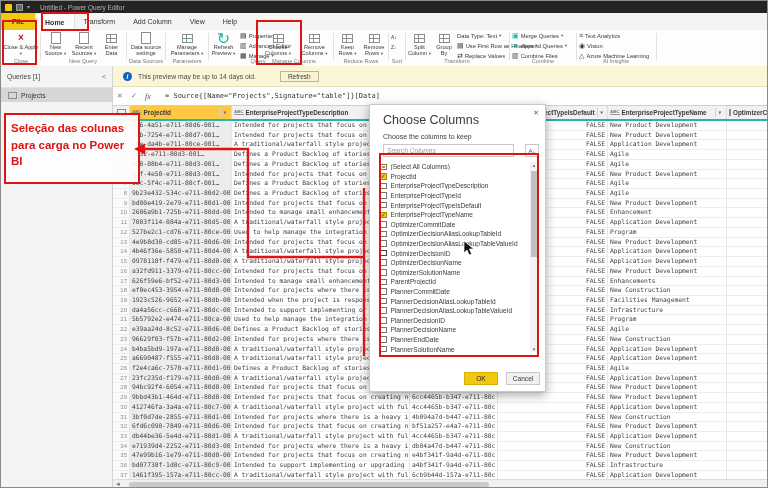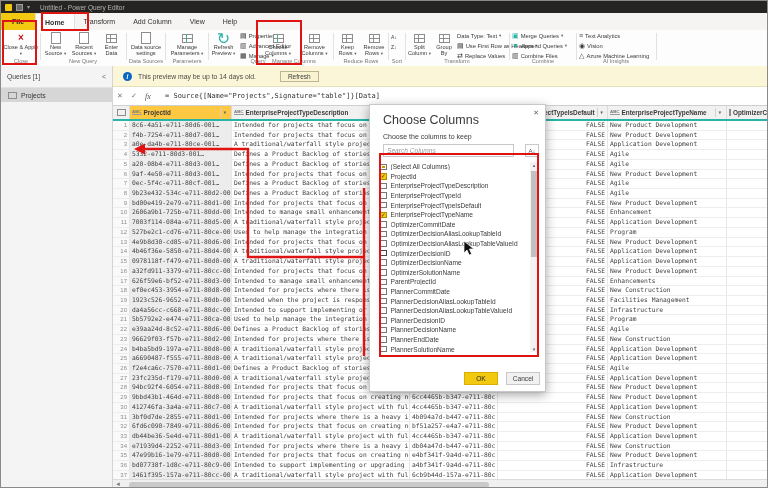--- a/index.html
+++ b/index.html
@@ -812,20 +812,21 @@
       <span class="vs-dn">▾</span>
     </div>
     <div class="dlg-ok">OK</div>
     <div class="dlg-cancel">Cancel</div>
   </div>
 
   <div class="redbox" style="left:1px;top:19px;width:35px;height:45px;"></div>
   <div class="redbox" style="left:40px;top:11px;width:48px;height:19px;"></div>
   <div class="redbox" style="left:255px;top:19px;width:46px;height:45px;"></div>
   <div class="redbox" style="left:378px;top:152px;width:160px;height:204px;border-width:2.5px;"></div>
+  <div class="note">Seleção das colunas para carga no Power BI</div>
 
   <svg id="anno-svg" width="768" height="488">
     <path d="M141,148 H247 V256 H363 M363,187 V355" fill="none" stroke="#e01313" stroke-width="2.4"></path>
     <polygon points="133,148 144,142.5 144,153.5" fill="#e01313"></polygon>
     <path d="M463,240 l0,12 l3,-3 l2.2,5 l2.4,-1.1 l-2.2,-4.9 l4.4,0 z" fill="#111" stroke="#fff" stroke-width="0.7"></path>
   </svg>
 
 </div>
 
 </body></html>

